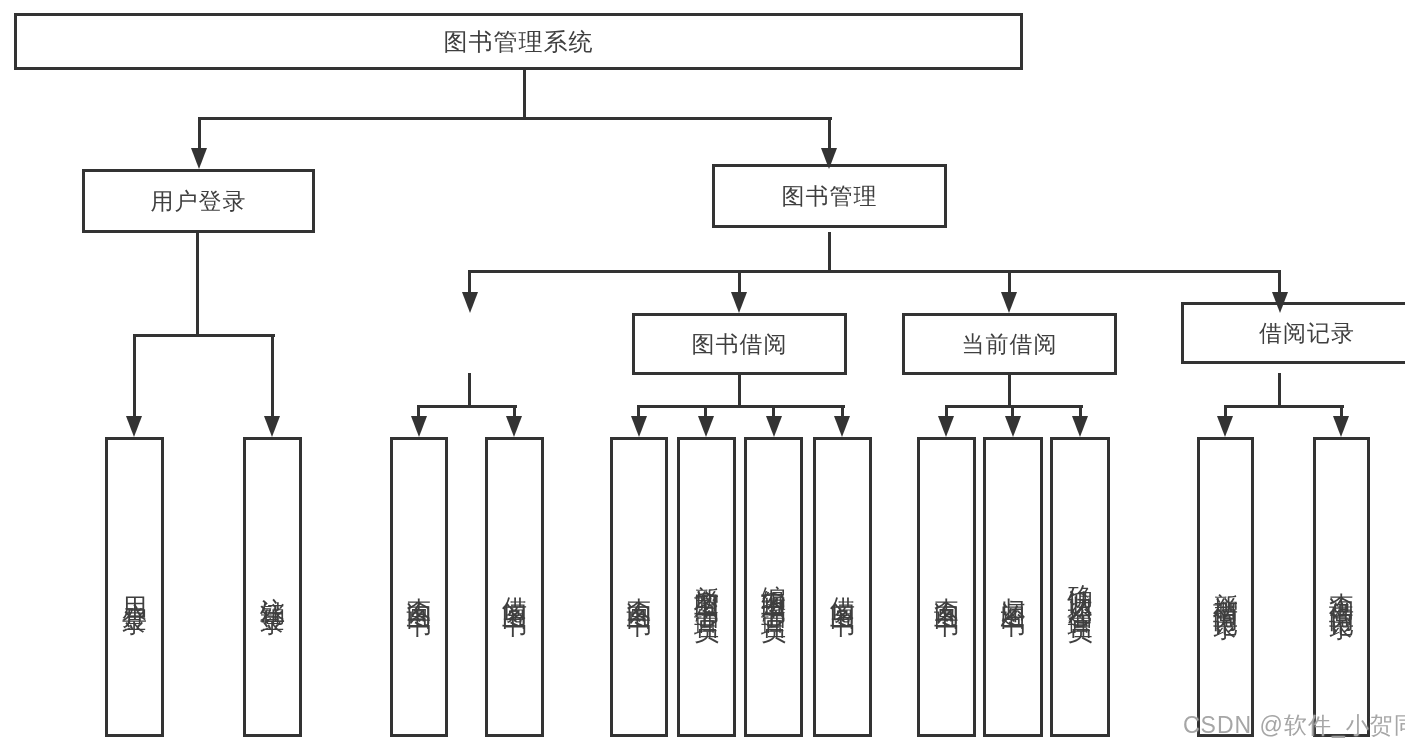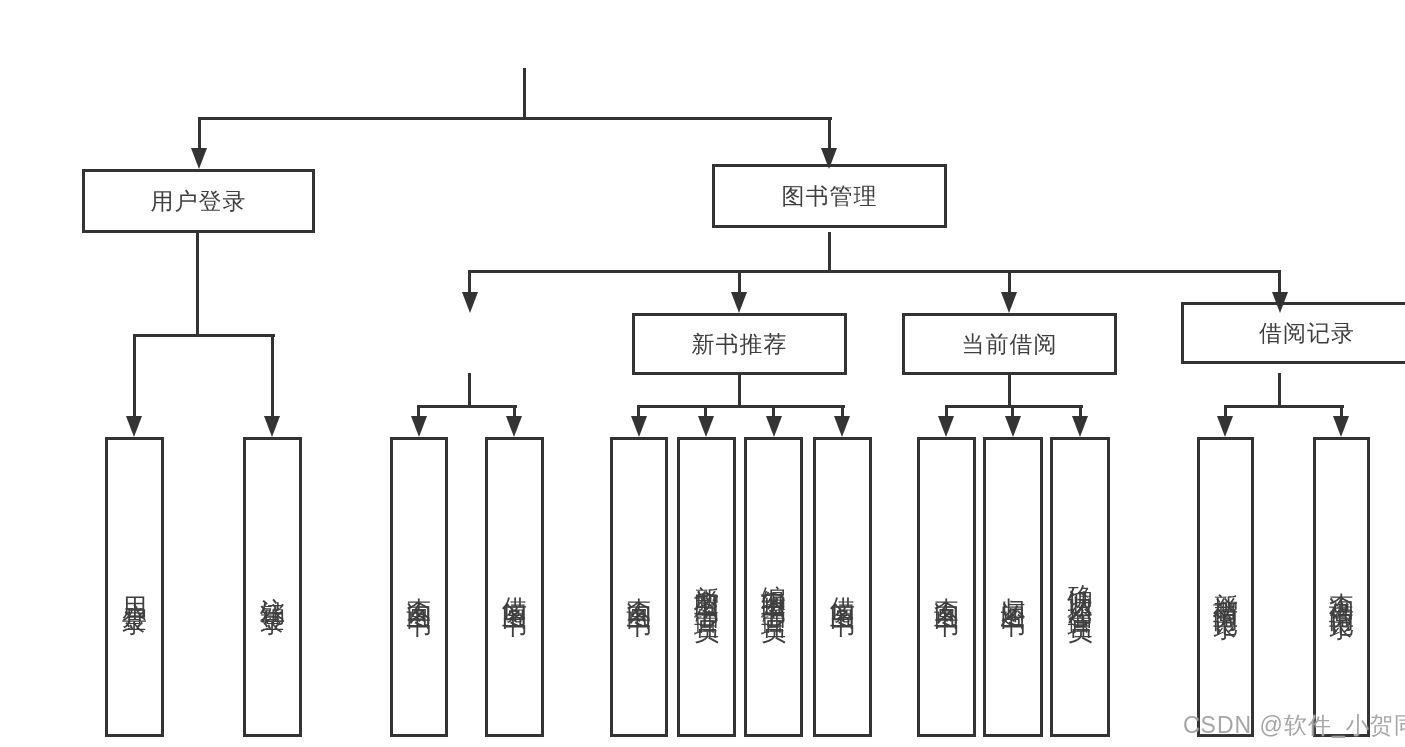--- a/index.html
+++ b/index.html
@@ -74,25 +74,26 @@
   .n-cb-return     {left:983px; top:437px;width:60px;height:300px;}
   .n-cb-confirm    {left:1050px;top:437px;width:60px;height:300px;}
   .n-br-add        {left:1197px;top:437px;width:57px;height:300px;}
   .n-br-query      {left:1313px;top:437px;width:57px;height:300px;}
 </style>
 </head>
 <body>
 
 <div id="canvas">
 
+  <div class="node n-root">图书管理系统</div>
 
   <div class="node n-user-login">用户登录</div>
   <div class="node n-book-mgmt">图书管理</div>
 
-  <div class="node n-book-borrow">新书推荐</div>
+  <div class="node n-book-borrow">图书借阅</div>
   <div class="node n-current-borrow">当前借阅</div>
   <div class="node n-borrow-record">借阅记录</div>
 
   <div class="node leaf n-leaf-user-login">用户登录</div>
   <div class="node leaf n-leaf-logout">注销登录</div>
 
   <div class="node leaf n-nb-query">查询图书</div>
   <div class="node leaf n-nb-borrow">借阅图书</div>
 
   <div class="node leaf n-bb-query">查询图书</div>

